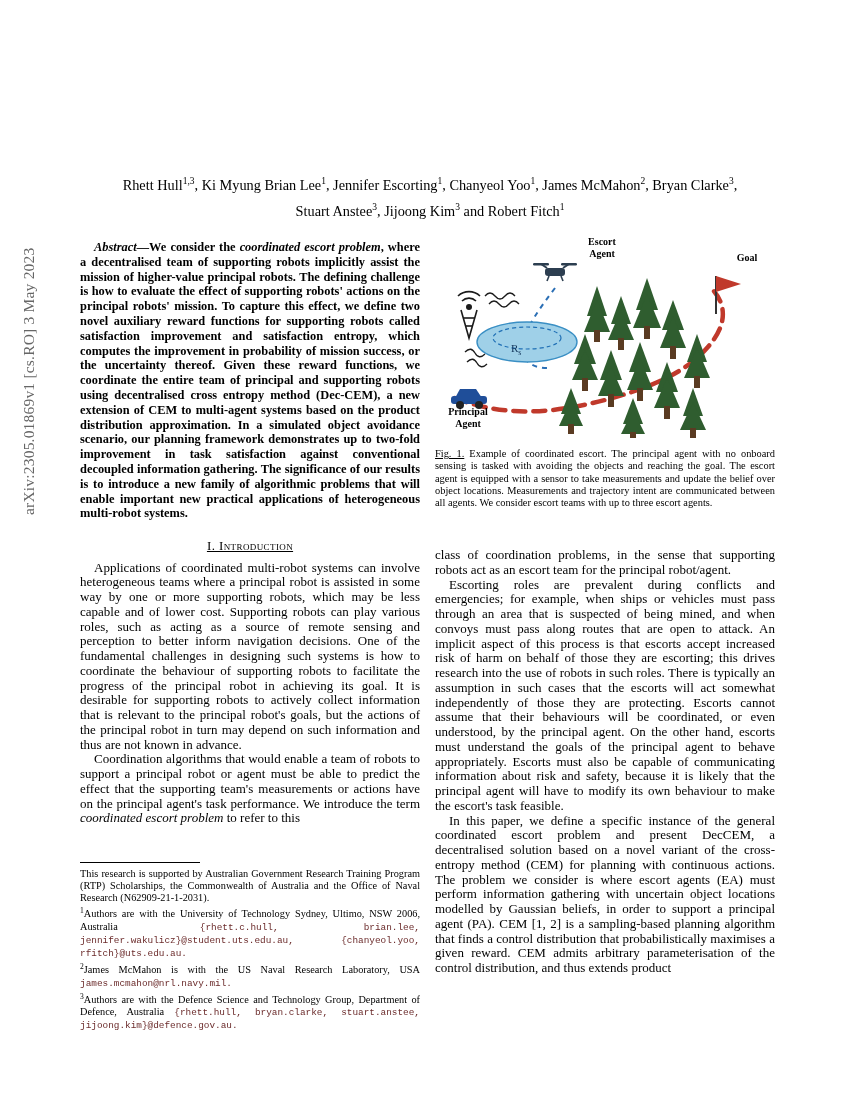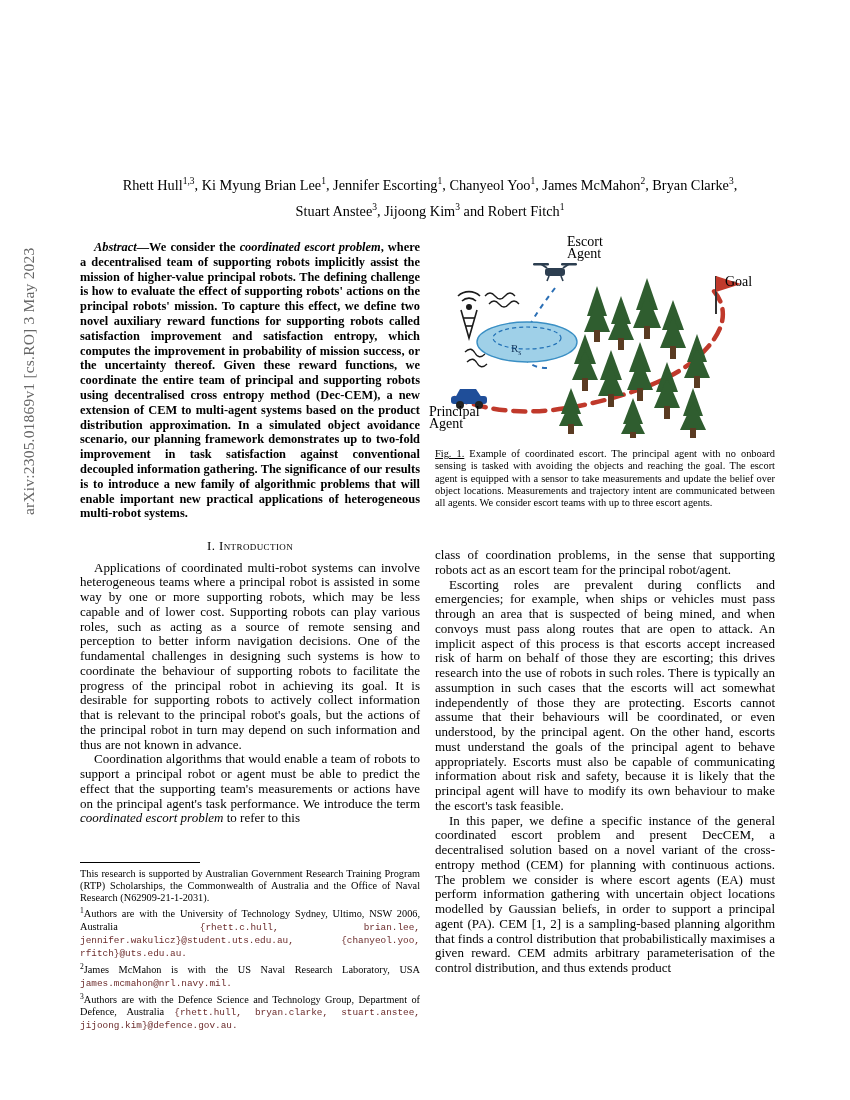--- a/index.html
+++ b/index.html
@@ -81,20 +81,21 @@
   }
   .abstract .lead { font-style: italic; font-weight: bold; }
   .abstract .cep  { font-style: italic; }
 
   .sec-head {
     text-align: center;
     font-size: 13px;
     font-variant: small-caps;
     letter-spacing: 0.4px;
     margin: 18px 0 7px 0;
+    text-decoration: underline;
   }
   p.body {
     margin: 0;
     text-indent: 14px;
     text-align: justify;
     font-size: 13px;
     line-height: 14.75px;
   }
   p.body + p.body { margin-top: 0; }
   p.body .it { font-style: italic; }
@@ -134,22 +135,23 @@
     top: 448px;
     width: 340px;
     font-size: 10.4px;
     line-height: 12.3px;
     text-align: justify;
   }
   .figcaption .lbl { font-weight: normal; text-decoration: underline; }
 
   .fig-label {
     position: absolute;
-    font-size: 14px;
-    font-weight: normal;
+    font-size: 10px;
+    font-weight: bold;
+    text-align: center;
     line-height: 11.5px;
   }
 </style>
 </head>
 <body>
 
 <div class="page">
 
   <div class="arxiv-stamp">arXiv:2305.01869v1  [cs.RO]  3 May 2023</div>
 
@@ -292,21 +294,21 @@
         <rect x="16" y="158" width="36" height="8" rx="3" fill="#1f4e99"></rect>
         <circle cx="25" cy="167" r="4" fill="#222"></circle>
         <circle cx="44" cy="167" r="4" fill="#222"></circle>
       </g>
     </svg>
 
     <div class="fig-label" style="left:132px; top:-2px; width:70px;">
       <div>Escort</div>
       <div>Agent</div>
     </div>
-    <div class="fig-label" style="left:290px; top:14px; width:44px;margin-top:24px;">Goal</div>
+    <div class="fig-label" style="left:290px; top:14px; width:44px;">Goal</div>
     <div class="fig-label" style="left:-6px; top:168px; width:78px;">
       <div>Principal</div>
       <div>Agent</div>
     </div>
     <div style="position:absolute; left:76px; top:104px; font-size:11px; color:#14365c;">R<span style="font-size:8px; vertical-align:sub;">s</span></div>
   </div>
 
   <div class="figcaption">
     <span class="lbl">Fig. 1.</span>
     <span>Example of coordinated escort. The principal agent with no onboard sensing is tasked with avoiding the objects and reaching the goal. The escort agent is equipped with a sensor to take measurements and update the belief over object locations. Measurements and trajectory intent are communicated between all agents. We consider escort teams with up to three escort agents.</span>

